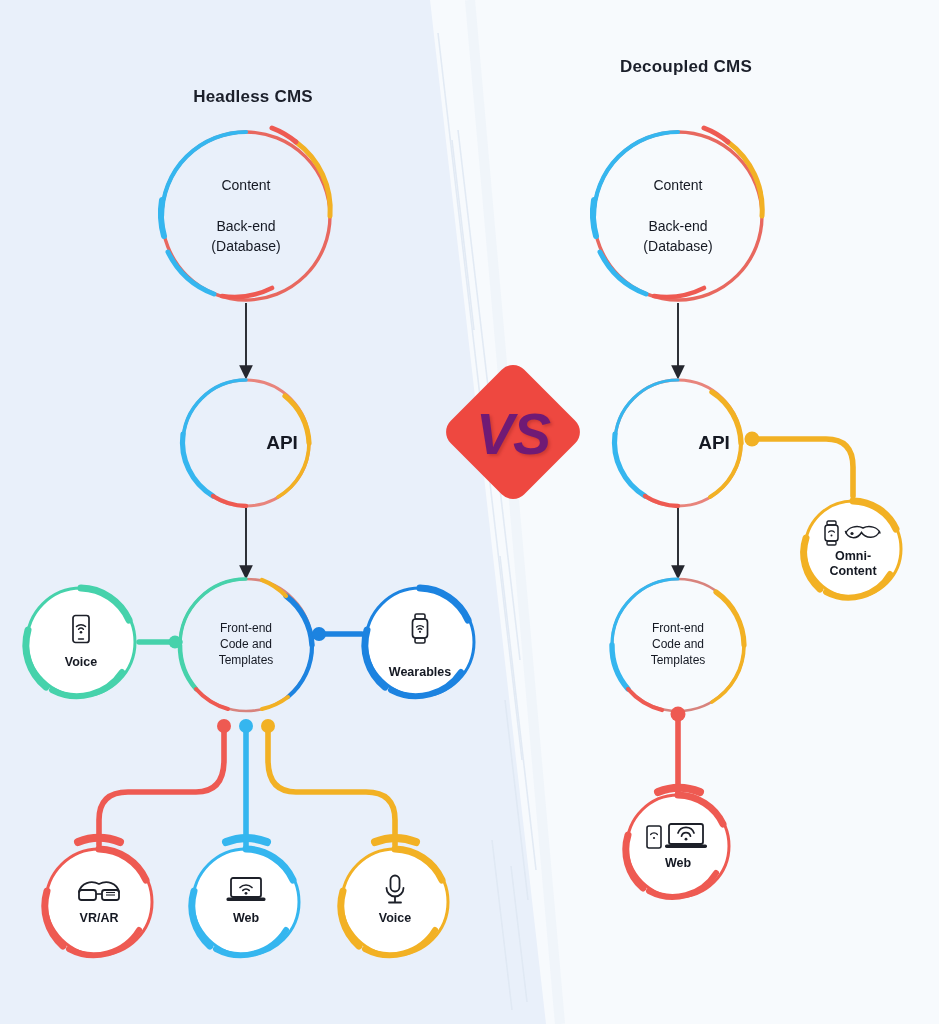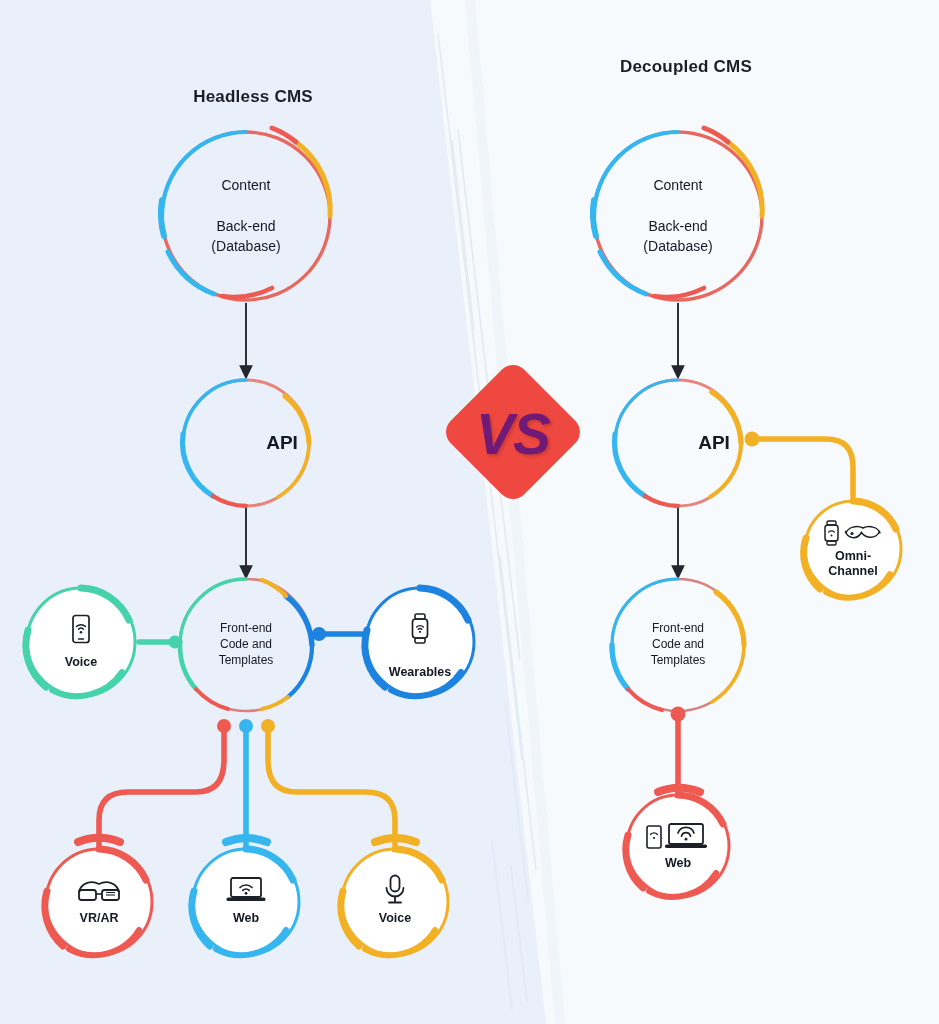--- a/index.html
+++ b/index.html
@@ -338,21 +338,21 @@
       <rect x="4" y="5" width="13" height="16" rx="2.8" fill="none" stroke="#1d2029" stroke-width="1.5"></rect>
       <rect x="6" y="21" width="9" height="4" rx="1.3" fill="none" stroke="#1d2029" stroke-width="1.4"></rect>
       <path d="M7.6 12.2 A 4 4 0 0 1 13.4 12.2" fill="none" stroke="#1d2029" stroke-width="1.2" stroke-linecap="round"></path>
       <circle cx="10.5" cy="15.6" r="1" fill="#1d2029"></circle>
       <path d="M25 13 C 27 7, 36 5, 42 8 C 48 5, 57 7, 59 13" fill="none" stroke="#1d2029" stroke-width="1.4" stroke-linecap="round"></path>
       <path d="M24.5 11.5 C 27 19, 36 20, 40.5 12.5 C 45 19, 55 19, 58.5 11.5" fill="none" stroke="#1d2029" stroke-width="1.5" stroke-linecap="round"></path>
       <circle cx="31" cy="13.5" r="1.6" fill="#1d2029"></circle>
     </svg>
   </div>
   <div class="node-label small-label" style="left:853px; top:564px;">Omni-
-Channel</div>
+Content</div>
 
   <div class="icon-holder" style="left:678px; top:836px;">
     <svg width="66" height="32" viewBox="0 0 66 32">
       <rect x="2" y="6" width="14" height="22" rx="2" fill="none" stroke="#1d2029" stroke-width="1.6"></rect>
       <path d="M5.6 14.5 A 4.4 4.4 0 0 1 12.4 14.5" fill="none" stroke="#1d2029" stroke-width="1.3" stroke-linecap="round"></path>
       <circle cx="9" cy="18" r="1.1" fill="#1d2029"></circle>
       <rect x="24" y="4" width="34" height="20" rx="2" fill="none" stroke="#1d2029" stroke-width="1.8"></rect>
       <path d="M33 13 A 8.5 8.5 0 0 1 49 13" fill="none" stroke="#1d2029" stroke-width="1.7" stroke-linecap="round"></path>
       <path d="M36.5 16.2 A 4.6 4.6 0 0 1 45.5 16.2" fill="none" stroke="#1d2029" stroke-width="1.7" stroke-linecap="round"></path>
       <circle cx="41" cy="19.2" r="1.4" fill="#1d2029"></circle>

